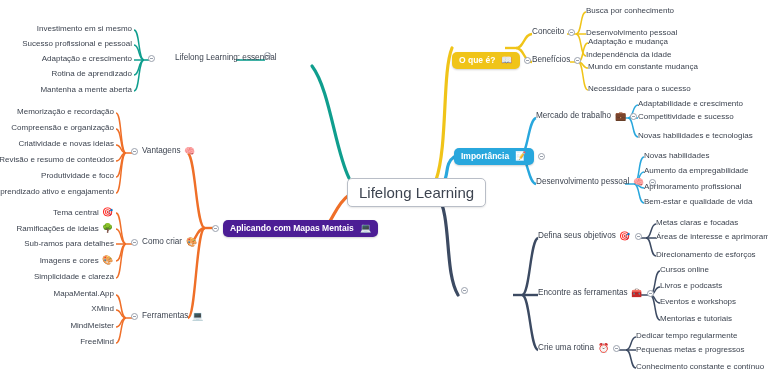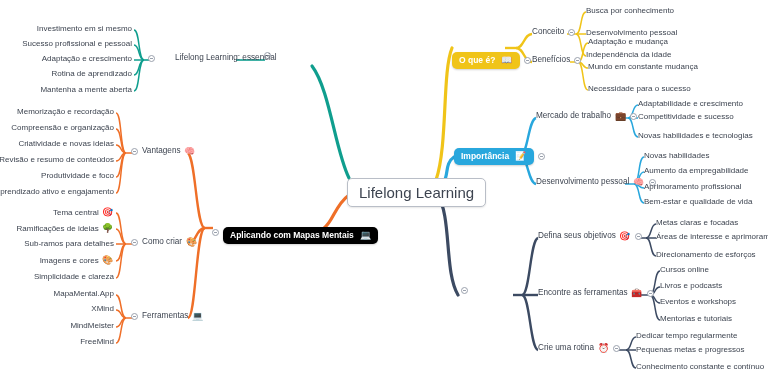--- a/index.html
+++ b/index.html
@@ -42,21 +42,21 @@
   
   .pill {
     border-radius: 5px;
     padding: 4px 7px;
     font-size: 8.5px;
     font-weight: bold;
     color: #ffffff;
     box-shadow: 0 1px 2px rgba(0,0,0,0.18);
   }
   .pill.teal   { background: #0f9e8e; }
-  .pill.orange { background: #000000; margin-top: 7px; }
+  .pill.orange { background: #4c1d95; }
   .pill.gold   { background: #f0c419; }
   .pill.cyan   { background: #28a7dd; }
   .pill.navy   { background: #3c4a62; }
 
   
   .l2 {
     font-size: 8.2px;
     color: #3d4450;
     background: transparent;
   }

